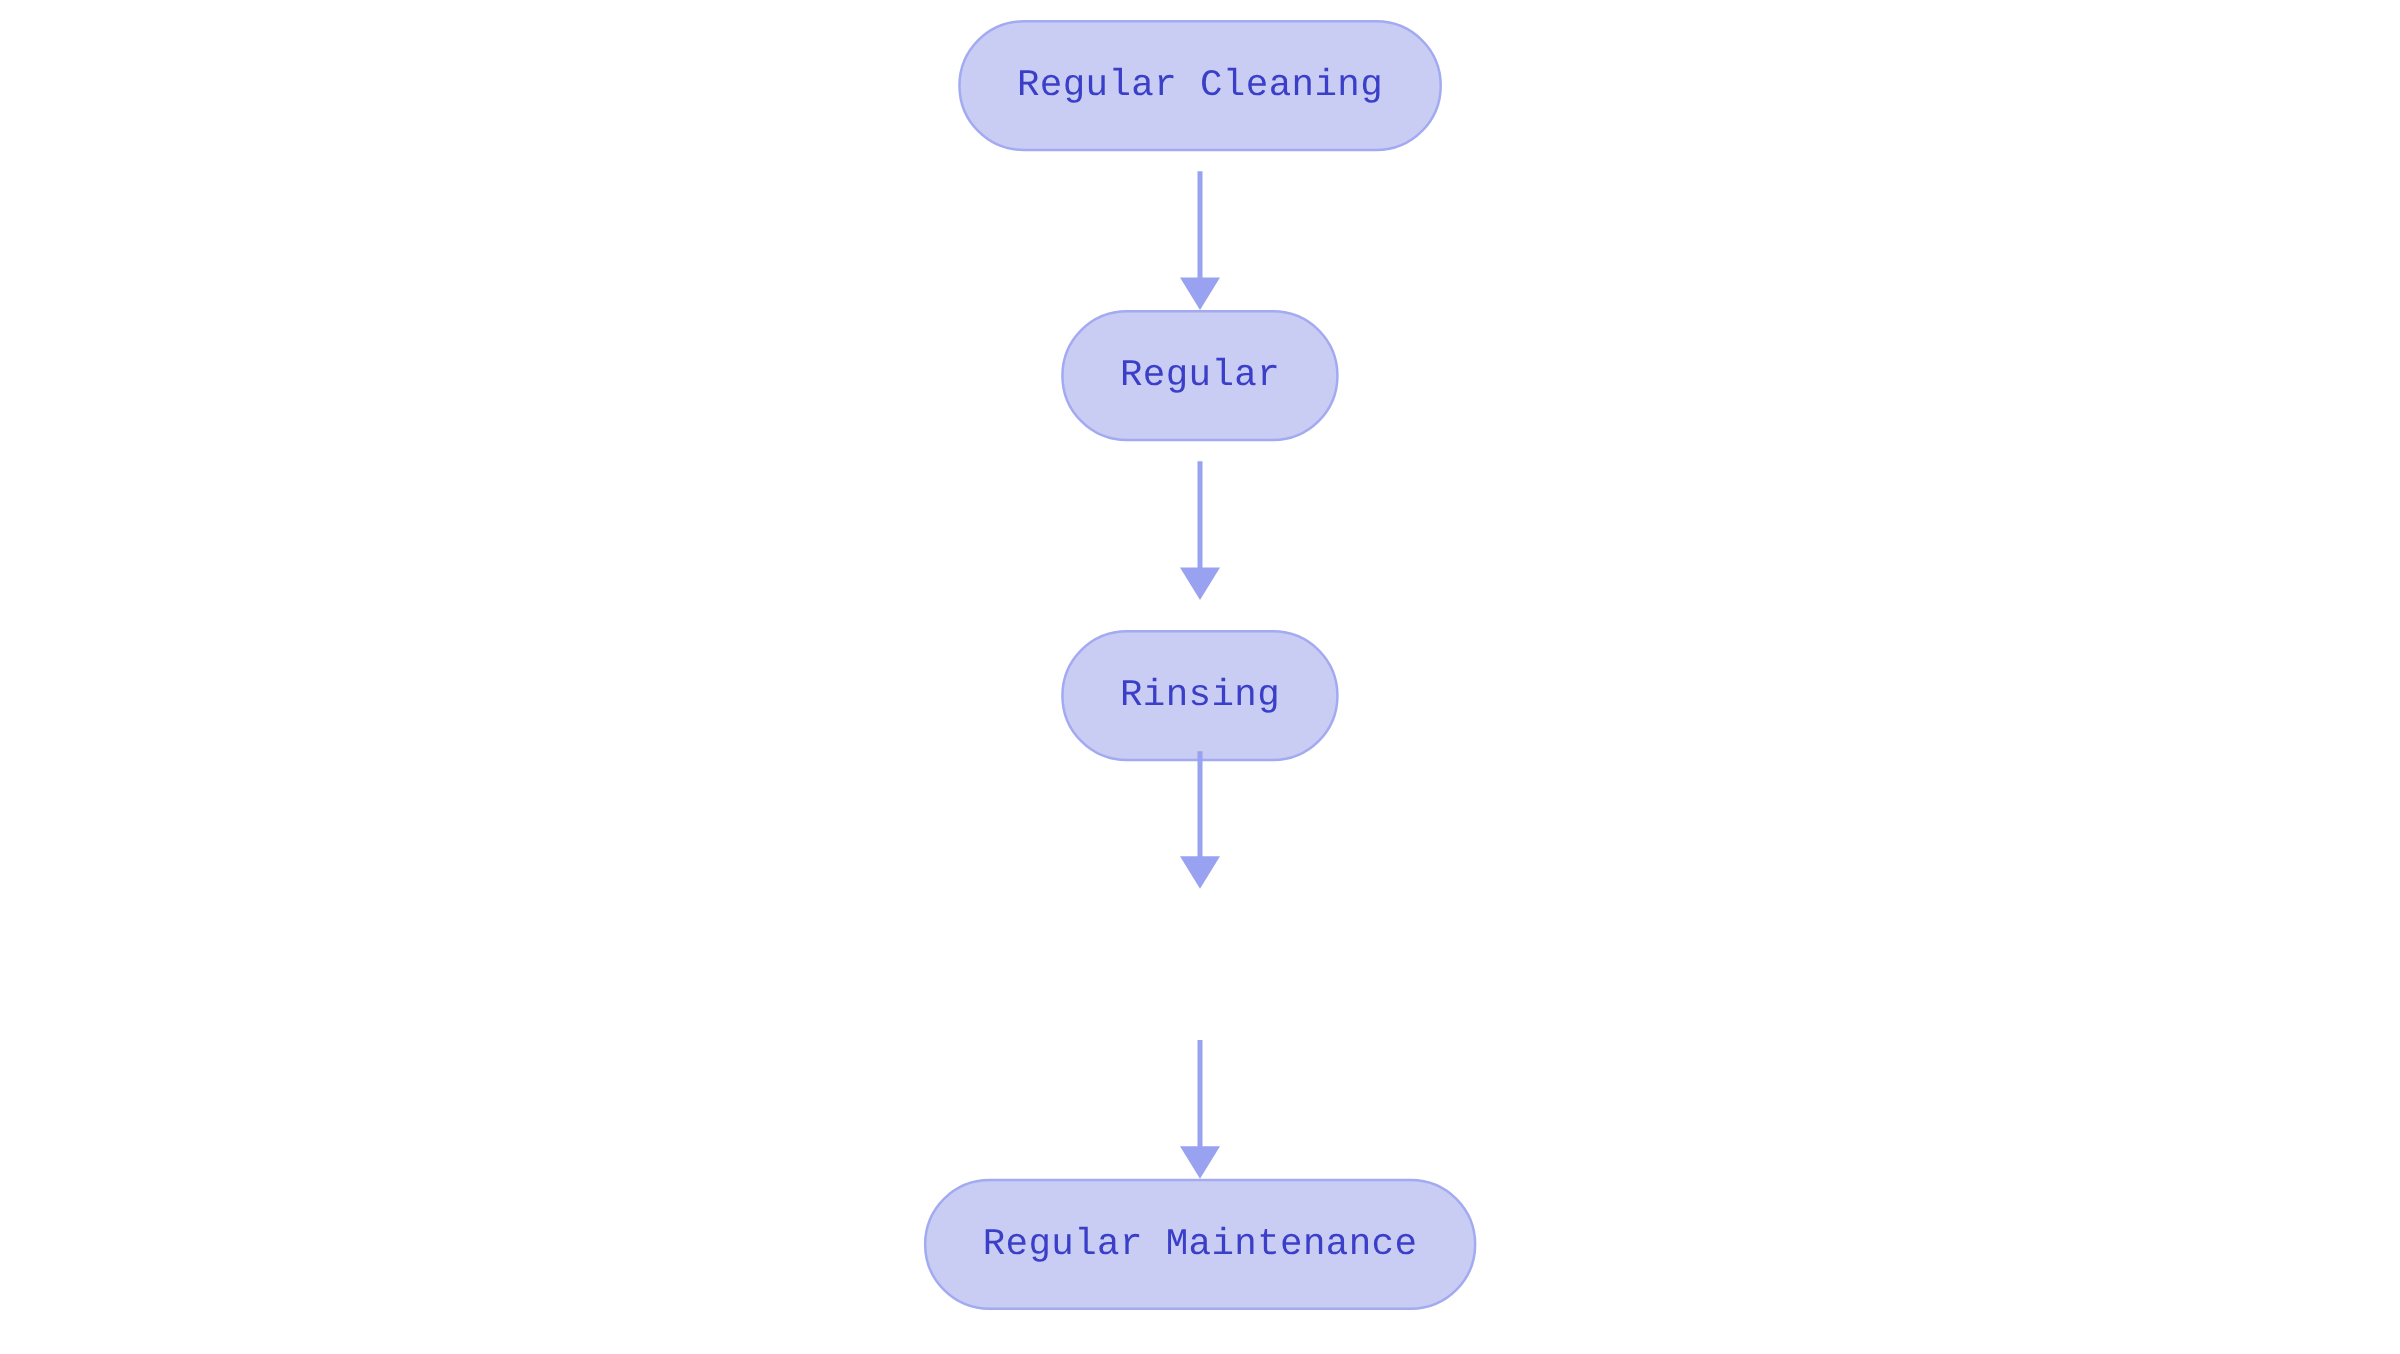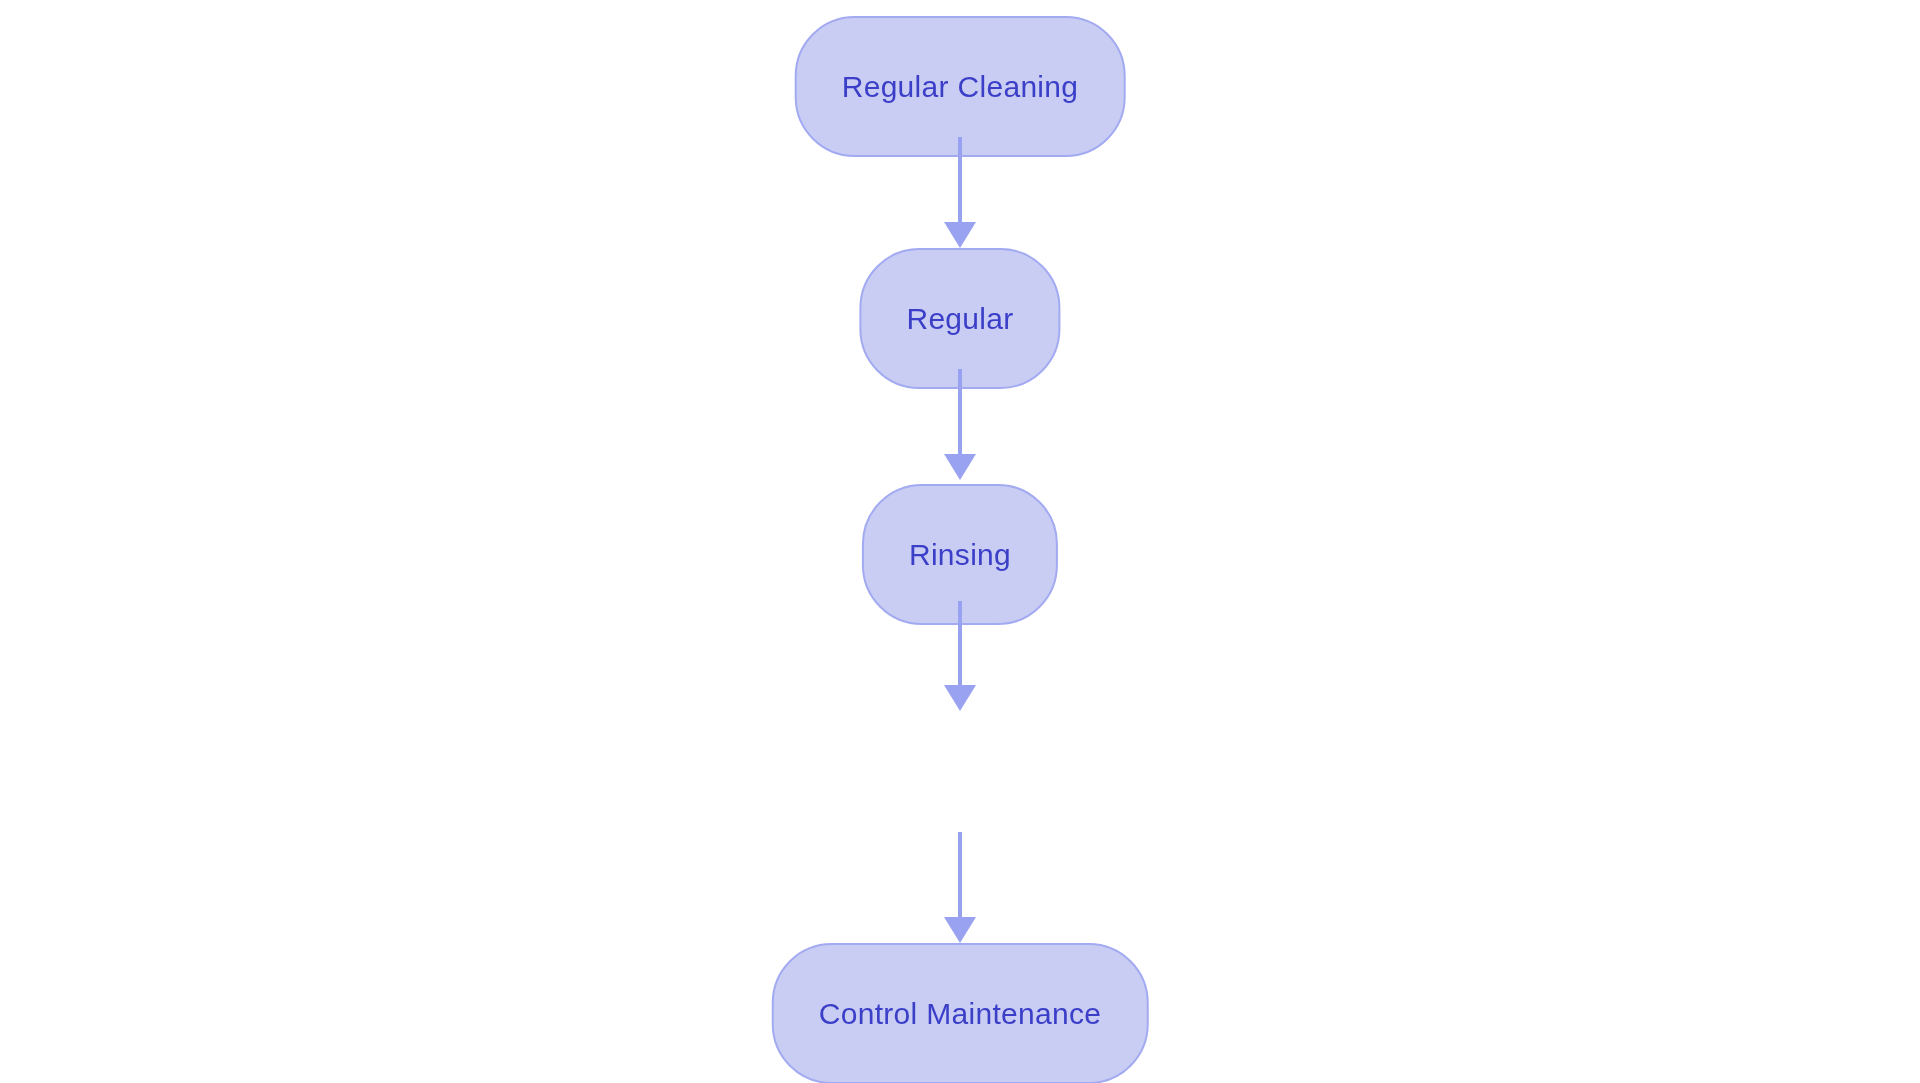--- a/index.html
+++ b/index.html
@@ -20,39 +20,40 @@
     width: 1920px;
     height: 1083px;
     background: var(--canvas-bg);
     font-family: "Liberation Sans", "DejaVu Sans", sans-serif;
     overflow: hidden;
   }
   .flow-node {
     position: absolute;
     left: 50%;
     transform: translateX(-50%);
-    height: 141px;
+    height: 105px;
     padding: 0 45px;
     display: flex;
     align-items: center;
     justify-content: center;
     background: var(--node-fill);
     border: 2px solid var(--node-border);
     border-radius: 60px;
     white-space: nowrap;
+    font-family: Liberation Mono, monospace;
   }
   .flow-node .label {
     font-size: 30px;
     font-weight: 400;
     color: var(--node-text);
     letter-spacing: 0.3px;
   }
   .node-1 { top: 16px; }
   .node-2 { top: 248px; }
-  .node-3 { top: 484px; justify-content: flex-end; }
+  .node-3 { top: 504px; justify-content: flex-end; }
   .node-4 { top: 711px; }
   .node-5 { top: 943px; }
 
   .arrow {
     position: absolute;
     left: 50%;
     transform: translateX(-50%);
     width: 32px;
   }
   .arrow-1 { top: 137px; height: 111px; }
@@ -111,16 +112,16 @@
     <div class="head"></div>
   </div>
 
 
   <div class="arrow arrow-4">
     <div class="line"></div>
     <div class="head"></div>
   </div>
 
   <div class="flow-node node-5">
-    <span class="label">Control Maintenance</span>
+    <span class="label">Regular Maintenance</span>
   </div>
 
 </div>
 
 </body></html>

